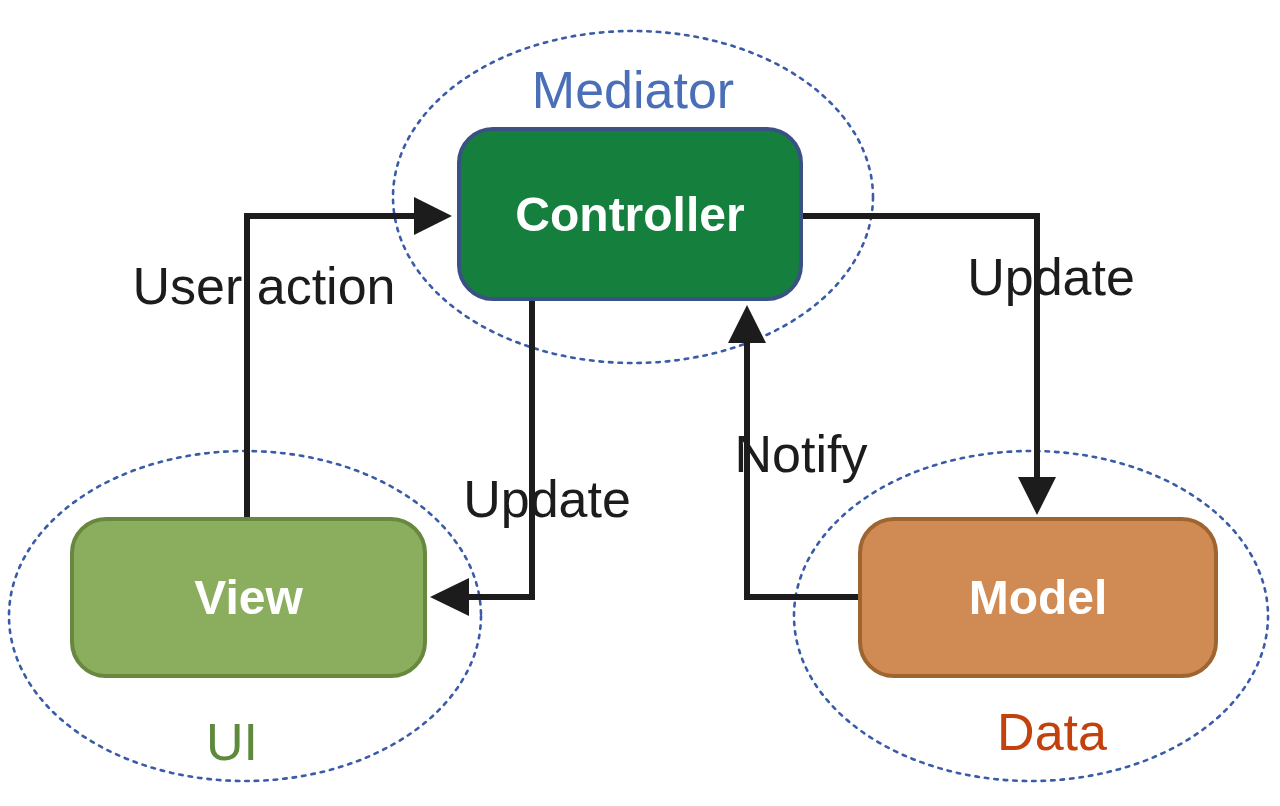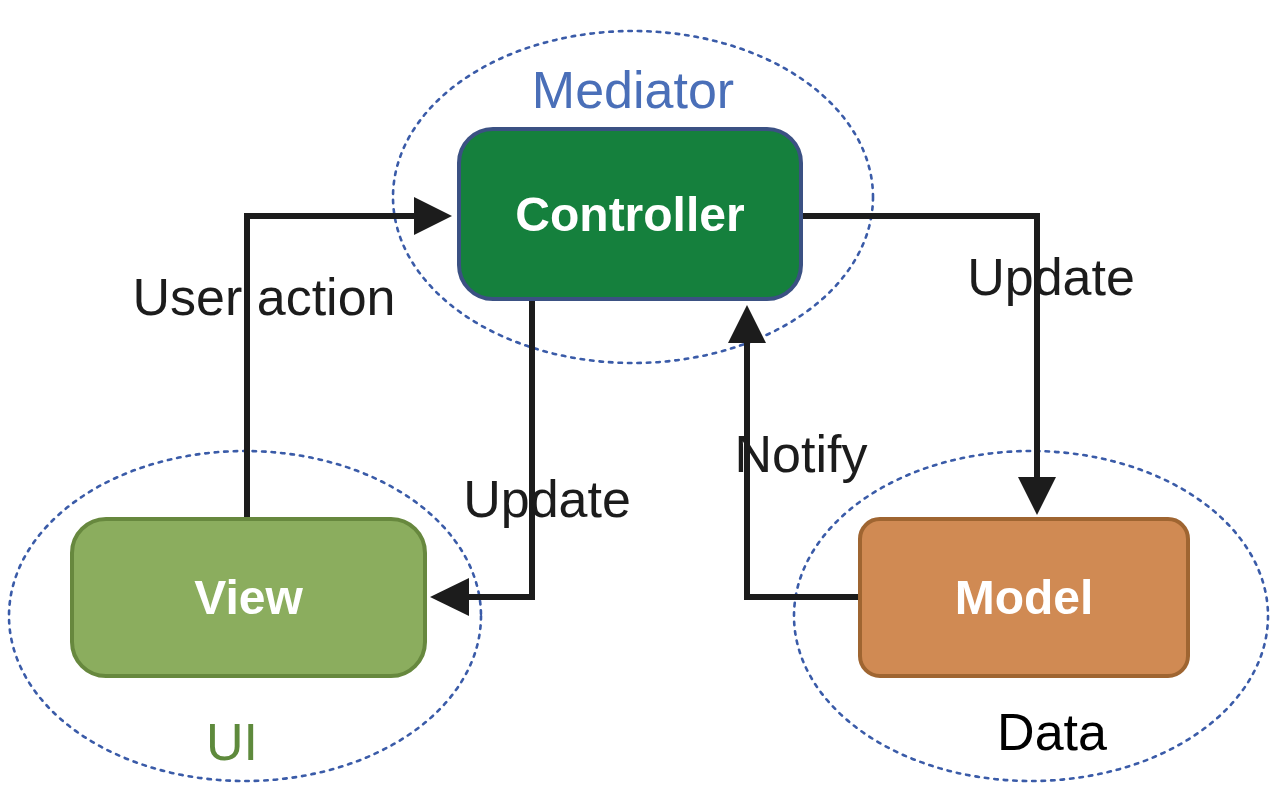--- a/index.html
+++ b/index.html
@@ -22,34 +22,34 @@
     border-radius: 36px;
     display: flex;
     align-items: center;
     justify-content: center;
     font-weight: bold;
     font-size: 48px;
     box-sizing: border-box;
   }
   #node-controller { left: 457px; top: 127px; width: 346px; height: 174px; }
   #node-view       { left: 70px;  top: 517px; width: 357px; height: 161px; }
-  #node-model      { left: 858px; top: 517px; width: 332px; height: 161px; border-radius: 22px; }
+  #node-model      { left: 858px; top: 517px; width: 360px; height: 161px; }
 
   .group-label, .edge-label {
     position: absolute;
     transform: translateX(-50%);
     white-space: nowrap;
     line-height: 1;
     font-size: 52px;
   }
   #label-mediator { left: 633px;  top: 64px;  }
   #label-ui       { left: 232px;  top: 716px; }
   #label-data     { left: 1052px; top: 706px; }
 
-  #elabel-user-action  { left: 264px;  top: 271px; }
+  #elabel-user-action  { left: 264px;  top: 260px; }
   #elabel-update-view  { left: 547px;  top: 473px; }
   #elabel-notify       { left: 801px;  top: 428px; }
   #elabel-update-model { left: 1051px; top: 251px; }
 </style>
 </head>
 <body>
 
 <div class="stage">
 
   <svg class="layer-svg" viewBox="0 0 1280 806" xmlns="http://www.w3.org/2000/svg">
@@ -78,20 +78,20 @@
   <div class="node" id="node-view" style="background-color: rgb(139, 173, 94); border-color: rgb(103, 136, 62); color: rgb(255, 255, 255);">
     <span>View</span>
   </div>
 
   <div class="node" id="node-model" style="background-color: rgb(208, 138, 83); border-color: rgb(159, 101, 49); color: rgb(255, 255, 255);">
     <span>Model</span>
   </div>
 
   <div class="group-label" id="label-mediator" style="color: rgb(74, 111, 184); text-align: center;">Mediator</div>
   <div class="group-label" id="label-ui" style="color: rgb(94, 138, 60);">UI</div>
-  <div class="group-label" id="label-data" style="color: #000000;">Data</div>
+  <div class="group-label" id="label-data" style="color: #c2410c;">Data</div>
 
   <div class="edge-label" id="elabel-user-action" style="color: rgb(28, 28, 28);">User action</div>
   <div class="edge-label" id="elabel-update-view" style="color: rgb(28, 28, 28);">Update</div>
   <div class="edge-label" id="elabel-notify" style="color: rgb(28, 28, 28);">Notify</div>
   <div class="edge-label" id="elabel-update-model" style="color: rgb(28, 28, 28);">Update</div>
 
 </div>
 
 </body></html>

